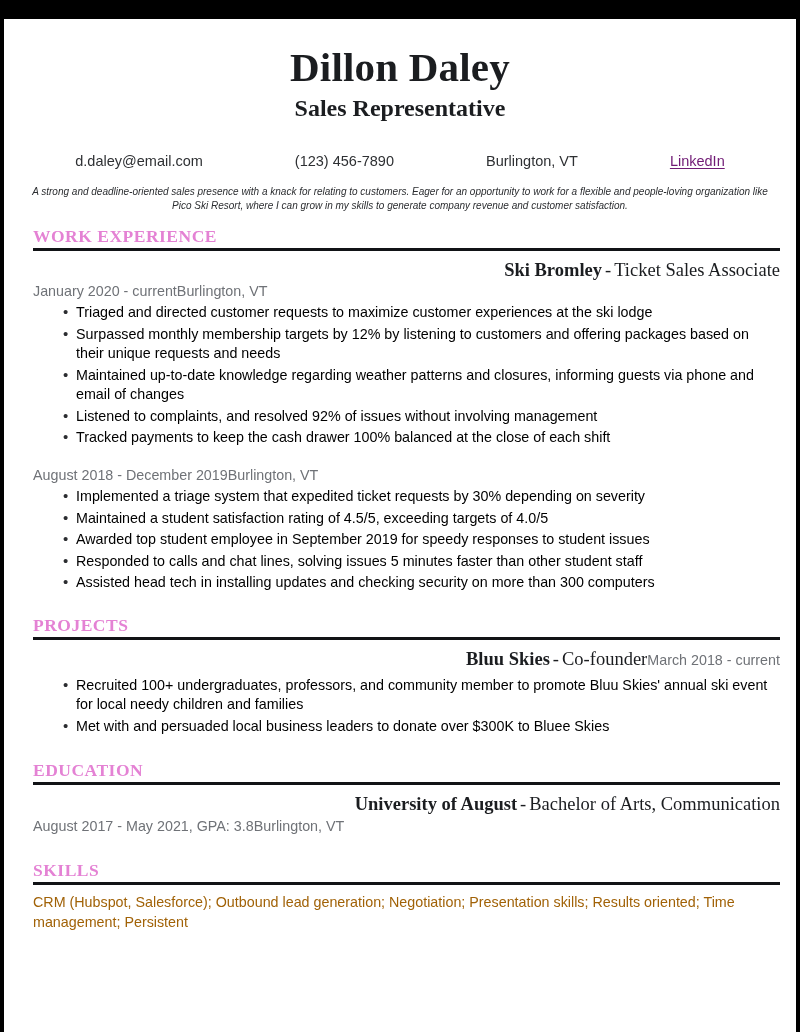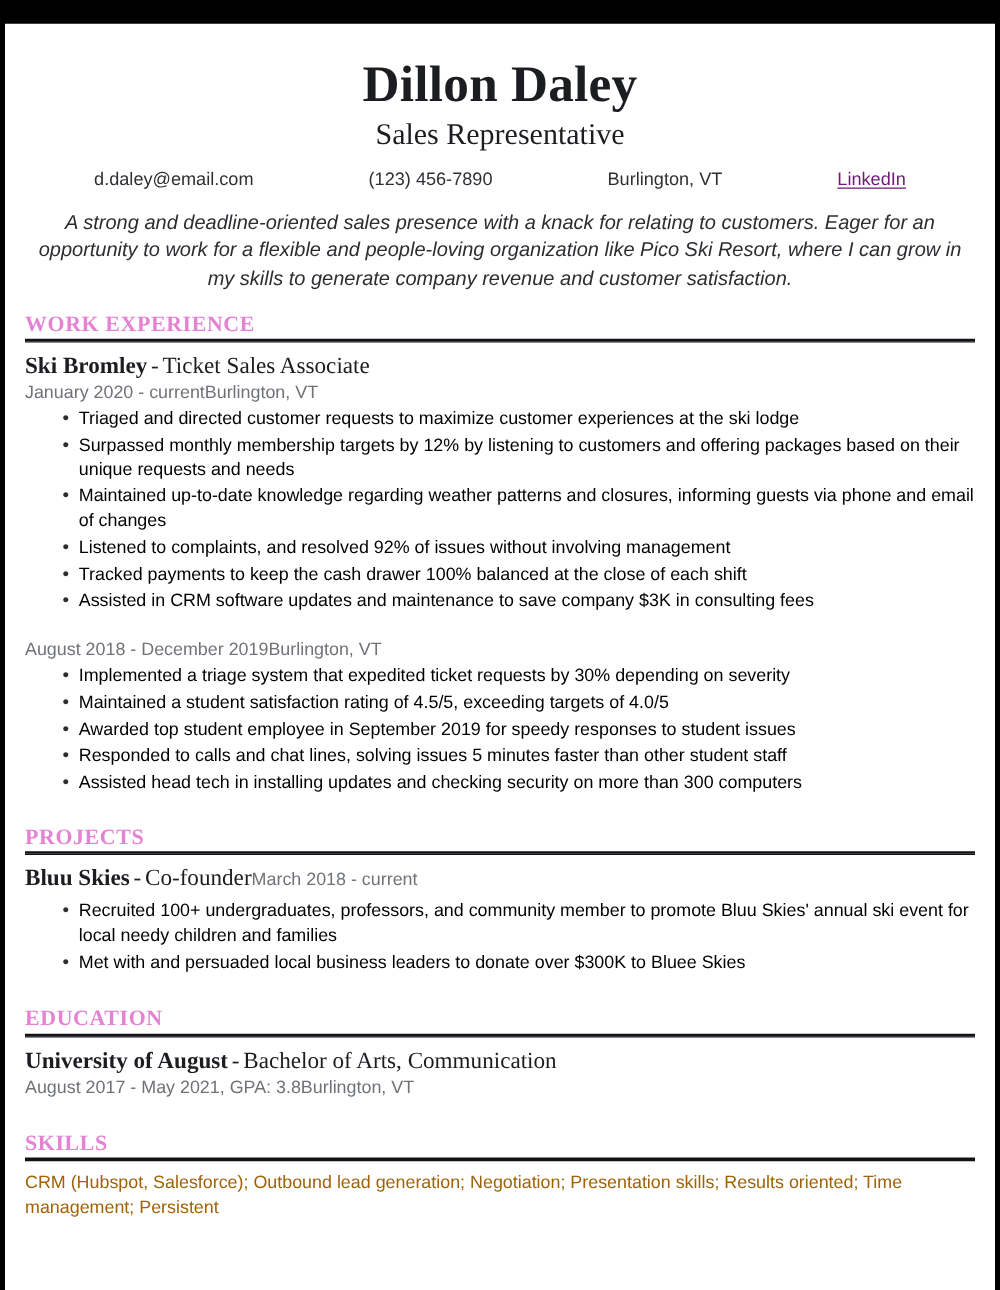--- a/index.html
+++ b/index.html
@@ -30,57 +30,57 @@
     font-size: 41px;
     line-height: 1.12;
     text-align: center;
     color: #1b1d20;
     letter-spacing: 0.2px;
     margin-top: 26px;
   }
 
   .job-title {
     font-family: "Liberation Serif", serif;
-    font-weight: normal;
+    font-weight: bold;
     font-size: 24px;
     line-height: 1.2;
     text-align: center;
     color: #1b1d20;
     margin-top: 3px;
   }
 
   .contact-row {
     display: flex;
     justify-content: center;
     align-items: baseline;
-    margin-top: 13px;
+    margin-top: 30px;
     font-size: 14.5px;
     color: #2e3033;
     gap: 36px;
   }
   .contact-item { padding: 0 0; }
   .contact-item + .contact-item { margin-left: 56px; }
   .contact-link {
     color: #701a75;
     text-decoration: underline;
     text-underline-offset: 2px;
   }
 
   .summary {
     margin-top: 16px;
-    font-size: 16px;
+    font-size: 10px;
     line-height: 1.42;
     font-style: italic;
     text-align: center;
     color: #2b2d30;
     padding: 0 6px;
   }
 
   
-  .section { margin-top: 13px; }
+  .section { margin-top: 13px; margin-left: 13px; }
 
   .section-heading {
     font-family: "Liberation Serif", serif;
     font-weight: bold;
     font-size: 17.5px;
     letter-spacing: 0.5px;
     color: #e482d4;
     line-height: 1.15;
   }
 
@@ -89,21 +89,21 @@
     border-top: 2.5px solid #111316;
     border-bottom: 1px solid #111316;
     height: 3px;
   }
 
   
   .entry { margin-top: 8px; }
 
   .entry-title-row {
     display: flex;
-    justify-content: flex-start;
+    justify-content: flex-end;
     align-items: baseline;
   }
 
   .entry-title {
     font-family: "Liberation Serif", serif;
     font-size: 18.5px;
     color: #1b1d20;
     line-height: 1.2;
   }
   .entry-org { font-weight: bold; }
@@ -181,21 +181,20 @@
       <div class="meta-row">
         <span>January 2020 - current</span>
         <span class="meta-right">Burlington, VT</span>
       </div>
       <ul class="bullets">
         <li>Triaged and directed customer requests to maximize customer experiences at the ski lodge</li>
         <li>Surpassed monthly membership targets by 12% by listening to customers and offering packages based on their unique requests and needs</li>
         <li>Maintained up-to-date knowledge regarding weather patterns and closures, informing guests via phone and email of changes</li>
         <li>Listened to complaints, and resolved 92% of issues without involving management</li>
         <li>Tracked payments to keep the cash drawer 100% balanced at the close of each shift</li>
-        <li>Assisted in CRM software updates and maintenance to save company $3K in consulting fees</li>
       </ul>
     </div>
 
     <div class="entry" style="margin-top:20px">
       <div class="meta-row">
         <span>August 2018 - December 2019</span>
         <span class="meta-right">Burlington, VT</span>
       </div>
       <ul class="bullets">
         <li>Implemented a triage system that expedited ticket requests by 30% depending on severity</li>

